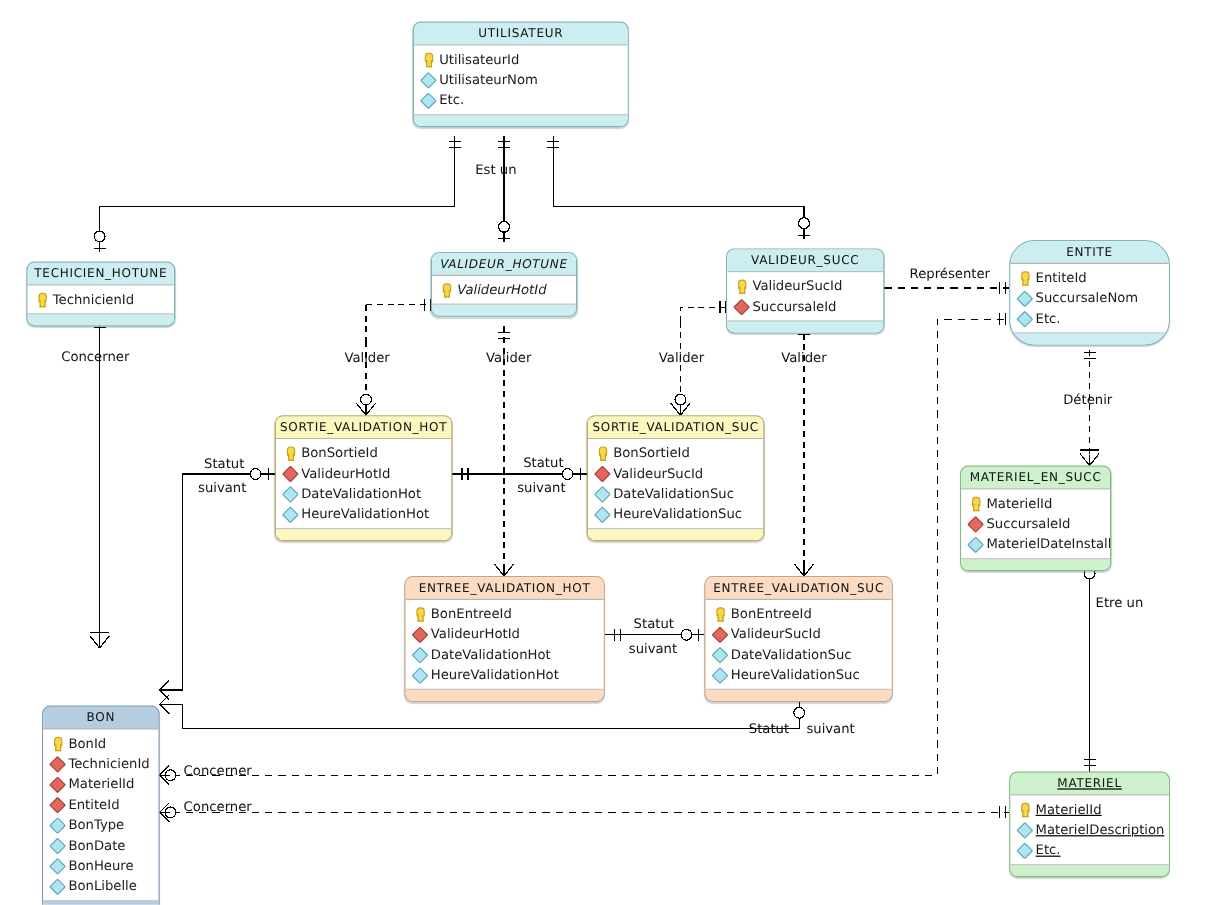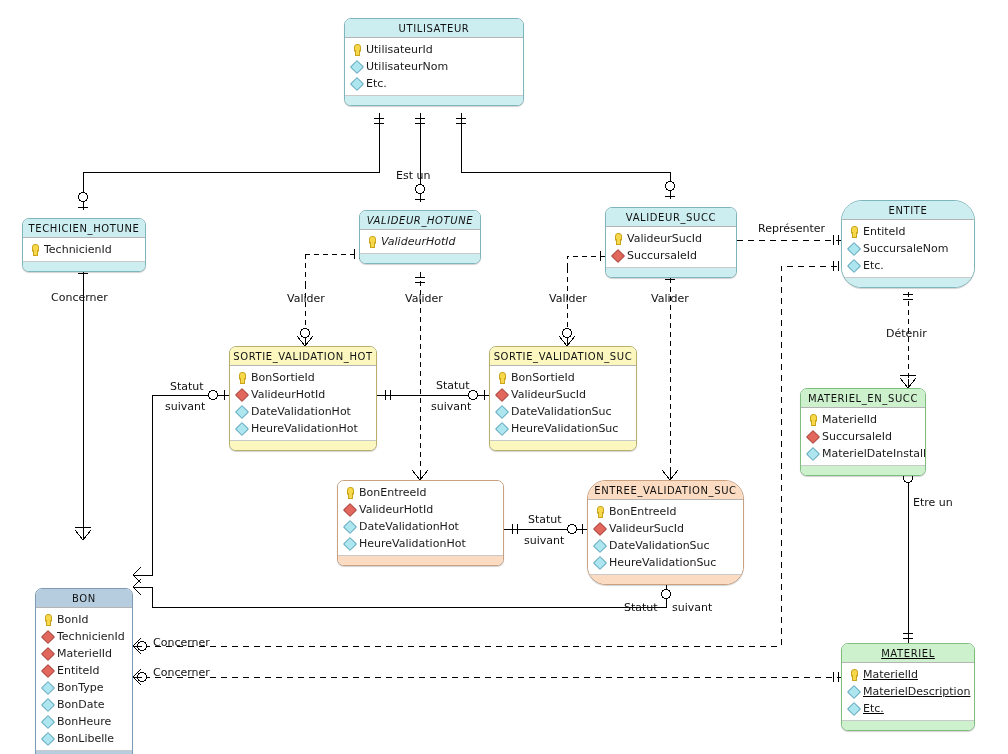--- a/index.html
+++ b/index.html
@@ -256,41 +256,42 @@
             <span>DateValidationSuc</span>
           </div>
           <div class="attr">
             <span class="key at"></span>
             <span>HeureValidationSuc</span>
           </div>
         </div>
         <div class="foot"></div>
       </div>
       <div class="entity pal-peach" style="left: 337px; top: 480px; width: 167px;">
+        <div class="hdr">ENTREE_VALIDATION_HOT</div>
         <div class="body">
           <div class="attr">
             <span class="key pk"></span>
             <span>BonEntreeId</span>
           </div>
           <div class="attr">
             <span class="key fk"></span>
             <span>ValideurHotId</span>
           </div>
           <div class="attr">
             <span class="key at"></span>
             <span>DateValidationHot</span>
           </div>
           <div class="attr">
             <span class="key at"></span>
             <span>HeureValidationHot</span>
           </div>
         </div>
         <div class="foot"></div>
       </div>
-      <div class="entity pal-peach" style="left: 587px; top: 480px; width: 157px; border-radius: 19px;">
+      <div class="entity pal-peach" style="left: 587px; top: 480px; width: 157px;">
         <div class="hdr">ENTREE_VALIDATION_SUC</div>
         <div class="body">
           <div class="attr">
             <span class="key pk"></span>
             <span>BonEntreeId</span>
           </div>
           <div class="attr">
             <span class="key fk"></span>
             <span>ValideurSucId</span>
           </div>
@@ -375,21 +376,21 @@
           <div class="attr">
             <span class="key at"></span>
             <span>Etc.</span>
           </div>
         </div>
         <div class="foot"></div>
       </div>
     </div>
 
   <div id="labels">
-      <div class="rel-label" style="left: 396px; top: 135px; margin-top: 34px;">Est  un</div>
+      <div class="rel-label" style="left: 396px; top: 135px;">Est  un</div>
       <div class="rel-label" style="left: 51px; top: 291px;">Concerner</div>
       <div class="rel-label" style="left: 287px; top: 292px;">Valider</div>
       <div class="rel-label" style="left: 405px; top: 292px;">Valider</div>
       <div class="rel-label" style="left: 549px; top: 292px;">Valider</div>
       <div class="rel-label" style="left: 651px; top: 292px;">Valider</div>
       <div class="rel-label" style="left: 758px; top: 222px;">Représenter</div>
       <div class="rel-label" style="left: 886px; top: 327px;">Détenir</div>
       <div class="rel-label" style="left: 913px; top: 496px;">Etre un</div>
       <div class="rel-label" style="left: 170px; top: 380px;">Statut</div>
       <div class="rel-label" style="left: 165px; top: 400px;">suivant</div>

